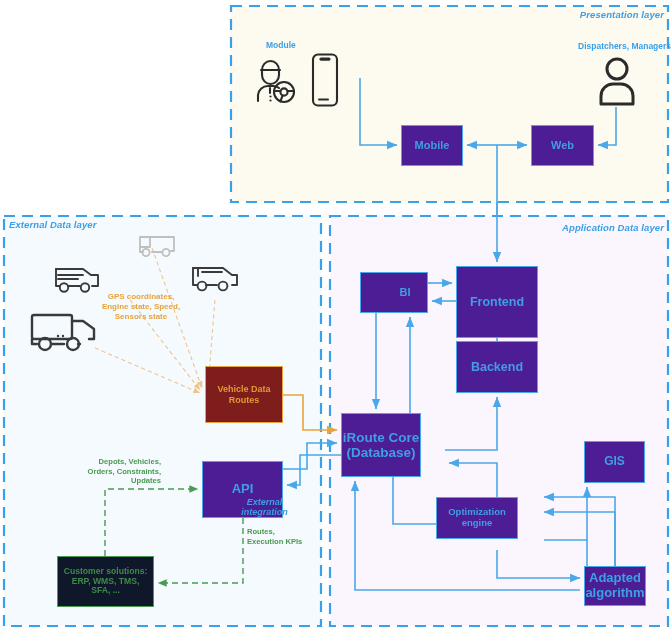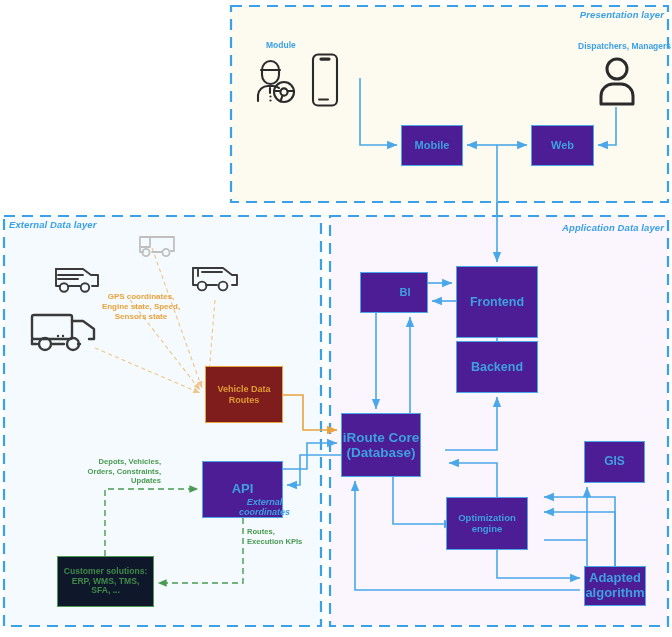--- a/index.html
+++ b/index.html
@@ -162,39 +162,39 @@
 
   <div class="node blue" style="left:341px;top:413px;width:80px;height:64px;font-size:13.5px;">
     <span>iRoute Core</span>
     <span>(Database)</span>
   </div>
 
   <div class="node blue" style="left:584px;top:441px;width:61px;height:42px;font-size:12px;">
     <span>GIS</span>
   </div>
 
-  <div class="node blue" style="left:446px;top:497px;width:82px;height:53px;font-size:9.5px;">
+  <div class="node blue" style="left:436px;top:497px;width:82px;height:42px;font-size:9.5px;">
     <span>Optimization</span>
     <span>engine</span>
   </div>
 
   <div class="node blue" style="left:584px;top:566px;width:62px;height:40px;font-size:13px;">
     <span>Adapted</span>
     <span>algorithm</span>
   </div>
 
   <div class="node orange" style="left:205px;top:366px;width:78px;height:57px;font-size:9px;">
     <span>Vehicle Data</span>
     <span>Routes</span>
   </div>
 
   <div class="node blue" style="left:202px;top:461px;width:81px;height:57px;font-size:13px;justify-content:flex-end;">
     <span>API</span>
     <span class="sub" style="font-size:9px;">External</span>
-    <span class="sub" style="font-size:9px;">coordinates</span>
+    <span class="sub" style="font-size:9px;">integration</span>
   </div>
 
   <div class="node green" style="left:57px;top:556px;width:97px;height:51px;font-size:8.6px;">
     <span>Customer solutions:</span>
     <span>ERP, WMS, TMS,</span>
     <span>SFA, ...</span>
   </div>
 
   <div class="icon" style="left:252px;top:57px;">
     <svg width="46" height="50" viewBox="0 0 46 50">

